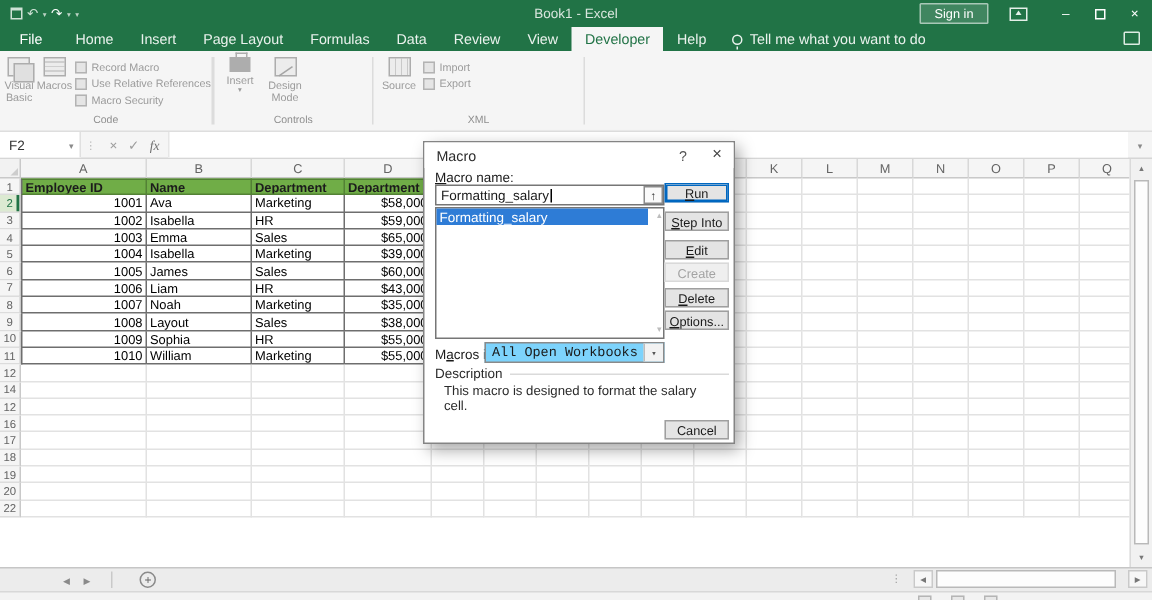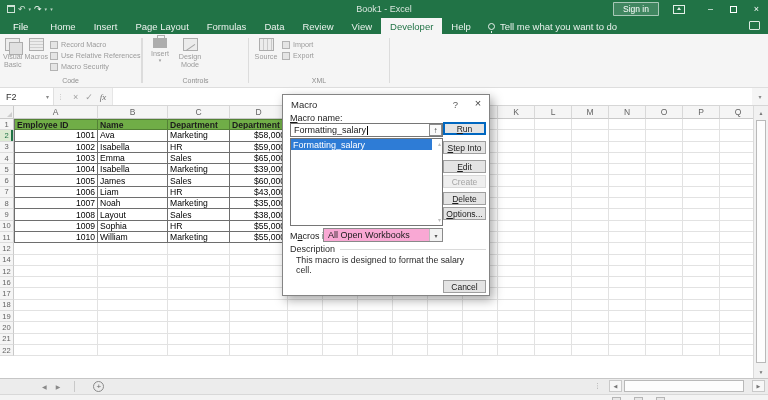--- a/index.html
+++ b/index.html
@@ -104,21 +104,21 @@
   .dlg-item{height:11px;display:flex;align-items:center;padding-left:2px;font-size:9px;}
   .dlg-item.sel{background:#2e7cd6;color:#fff;width:calc(100% - 10px);}
   .lst-up,.lst-dn{position:absolute;right:1px;font-size:6px;color:#bdbdbd;line-height:6px;}
   .lst-up{top:2px;} .lst-dn{bottom:2px;}
   .dbtn{position:absolute;left:160px;width:43px;height:13px;background:#e4e4e4;border:1px solid #9f9f9f;
         display:flex;align-items:center;justify-content:center;font-size:8.5px;color:#1a1a1a;}
   .dbtn.default{border-color:#0067c0;box-shadow:inset 0 0 0 1px #0067c0;}
   .dbtn.disabled{background:#efefef;border-color:#d9d9d9;color:#a3a3a3;}
   .b-run{top:27px;} .b-step{top:46px;} .b-edit{top:65px;} .b-create{top:80px;} .b-delete{top:97px;} .b-options{top:112px;} .b-cancel{top:185px;}
   .dlg-min-lbl{top:136px;}
-  .dlg-dd{position:absolute;left:40px;top:133px;width:120px;height:14px;border:1px solid #8a8a8a;display:flex;align-items:center;padding-left:4px;font-size:9px;background:#f9a8d4;}
+  .dlg-dd{position:absolute;left:40px;top:133px;width:120px;height:14px;border:1px solid #8a8a8a;display:flex;align-items:center;padding-left:4px;font-size:9px;background:#7dd3fc;font-family:Liberation Mono, monospace;}
   .dd-btn{margin-left:auto;width:13px;height:12px;border-left:1px solid #bdbdbd;background:#f2f2f2;display:flex;align-items:center;justify-content:center;font-size:6px;color:#555;}
   .dlg-desc-hd{position:absolute;left:7px;top:149px;width:196px;display:flex;align-items:center;font-size:9px;color:#2b2b2b;}
   .hline{flex:1;border-top:1px solid #dadada;margin-left:5px;}
   .dlg-desc-tx{position:absolute;left:13px;top:160px;width:180px;font-size:8.8px;color:#2b2b2b;}
   u{text-decoration:underline;}
 
   
   .stabbar{position:absolute;top:378px;left:0;right:0;height:16px;background:#ececec;border-top:1px solid #c6c6c6;display:flex;align-items:stretch;font-size:9px;color:#555;}
   .snav{display:flex;align-items:center;gap:9px;padding:0 10px 0 42px;font-size:6px;color:#8a8a8a;}
   .sdiv{width:1px;background:#c9c9c9;margin:2px 4px;}
@@ -663,40 +663,20 @@
           <div class="gcell" style="width: 35px;"></div>
           <div class="gcell" style="width: 37px;"></div>
           <div class="gcell" style="width: 37px;"></div>
           <div class="gcell" style="width: 37px;"></div>
           <div class="gcell" style="width: 37px;"></div>
           <div class="gcell" style="width: 37px;"></div>
           <div class="gcell" style="width: 37px;"></div>
           <div class="gcell" style="width: 37px;"></div>
         </div>
         <div class="grow">
-          <div class="rhdr">21</div>
-          <div class="gcell" style="width: 84px;"></div>
-          <div class="gcell" style="width: 70px;"></div>
-          <div class="gcell" style="width: 62px;"></div>
-          <div class="gcell" style="width: 58px;"></div>
-          <div class="gcell" style="width: 35px;"></div>
-          <div class="gcell" style="width: 35px;"></div>
-          <div class="gcell" style="width: 35px;"></div>
-          <div class="gcell" style="width: 35px;"></div>
-          <div class="gcell" style="width: 35px;"></div>
-          <div class="gcell" style="width: 35px;"></div>
-          <div class="gcell" style="width: 37px;"></div>
-          <div class="gcell" style="width: 37px;"></div>
-          <div class="gcell" style="width: 37px;"></div>
-          <div class="gcell" style="width: 37px;"></div>
-          <div class="gcell" style="width: 37px;"></div>
-          <div class="gcell" style="width: 37px;"></div>
-          <div class="gcell" style="width: 37px;"></div>
-        </div>
-        <div class="grow">
           <div class="rhdr">22</div>
           <div class="gcell" style="width: 84px;"></div>
           <div class="gcell" style="width: 70px;"></div>
           <div class="gcell" style="width: 62px;"></div>
           <div class="gcell" style="width: 58px;"></div>
           <div class="gcell" style="width: 35px;"></div>
           <div class="gcell" style="width: 35px;"></div>
           <div class="gcell" style="width: 35px;"></div>
           <div class="gcell" style="width: 35px;"></div>
           <div class="gcell" style="width: 35px;"></div>

